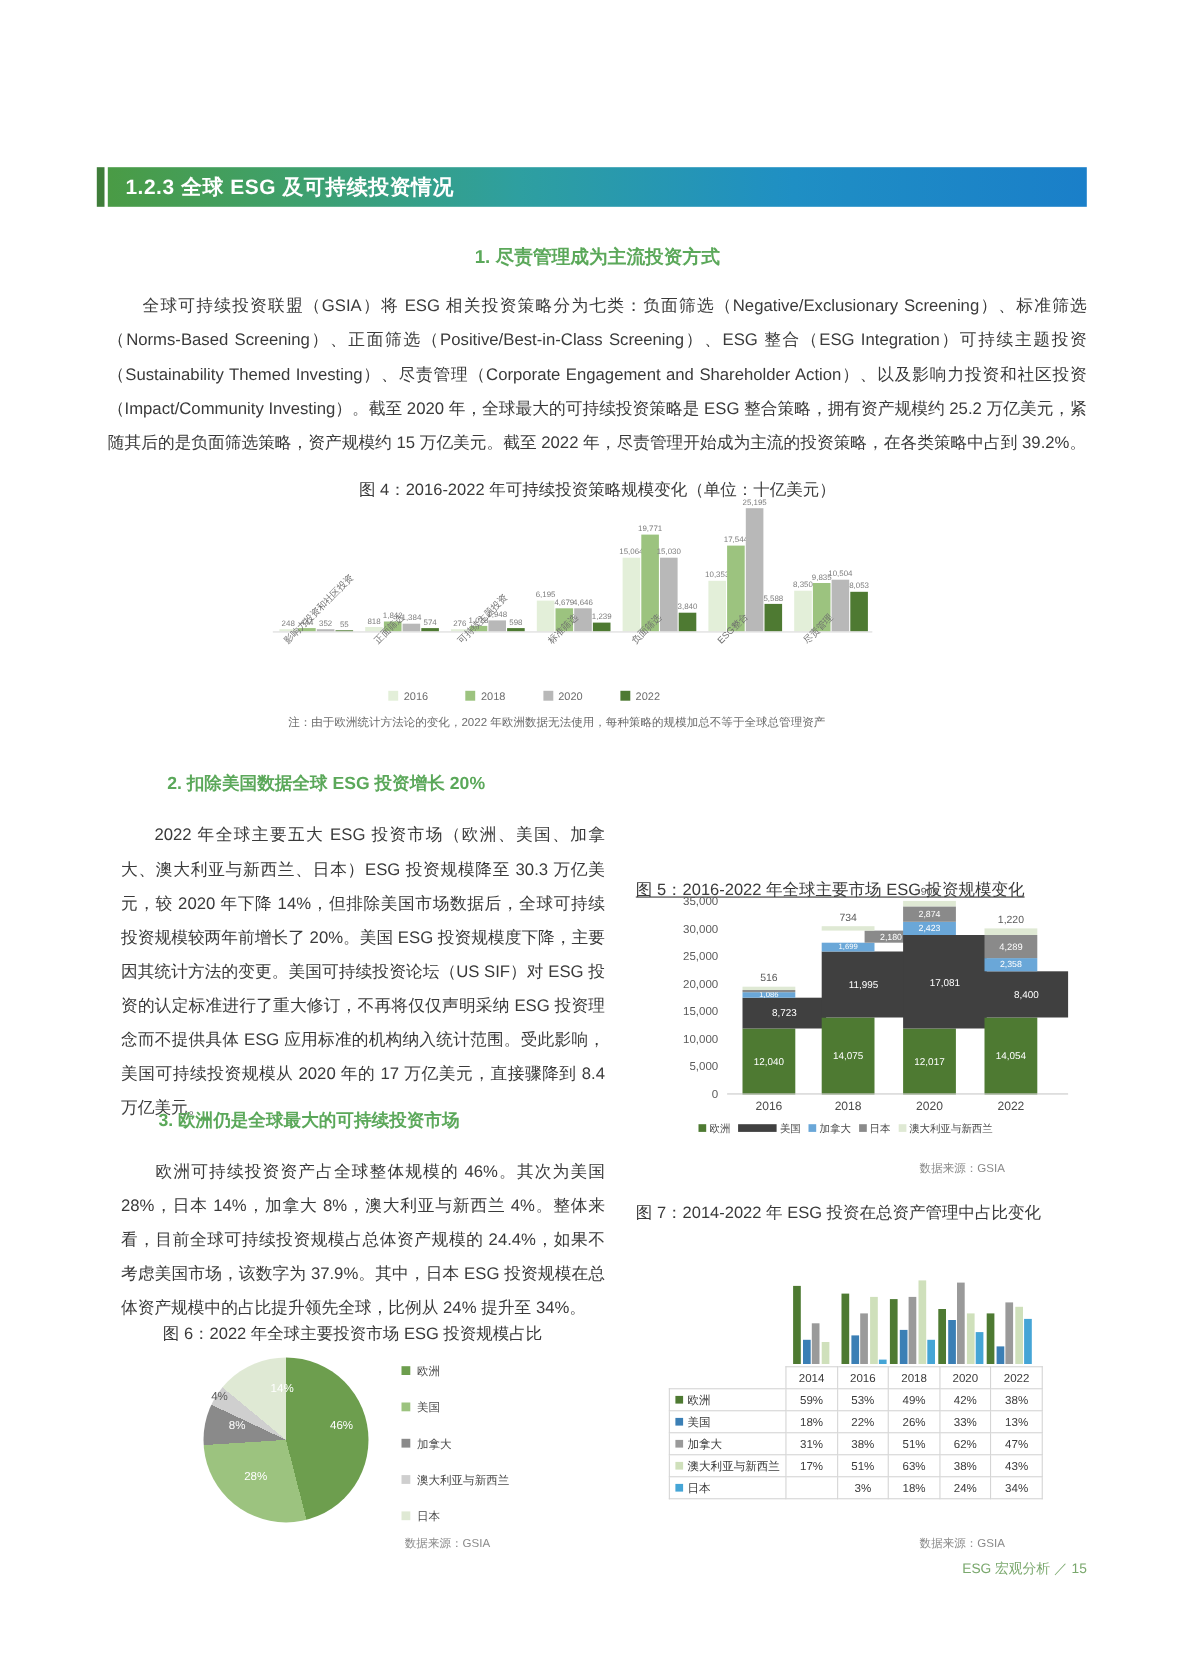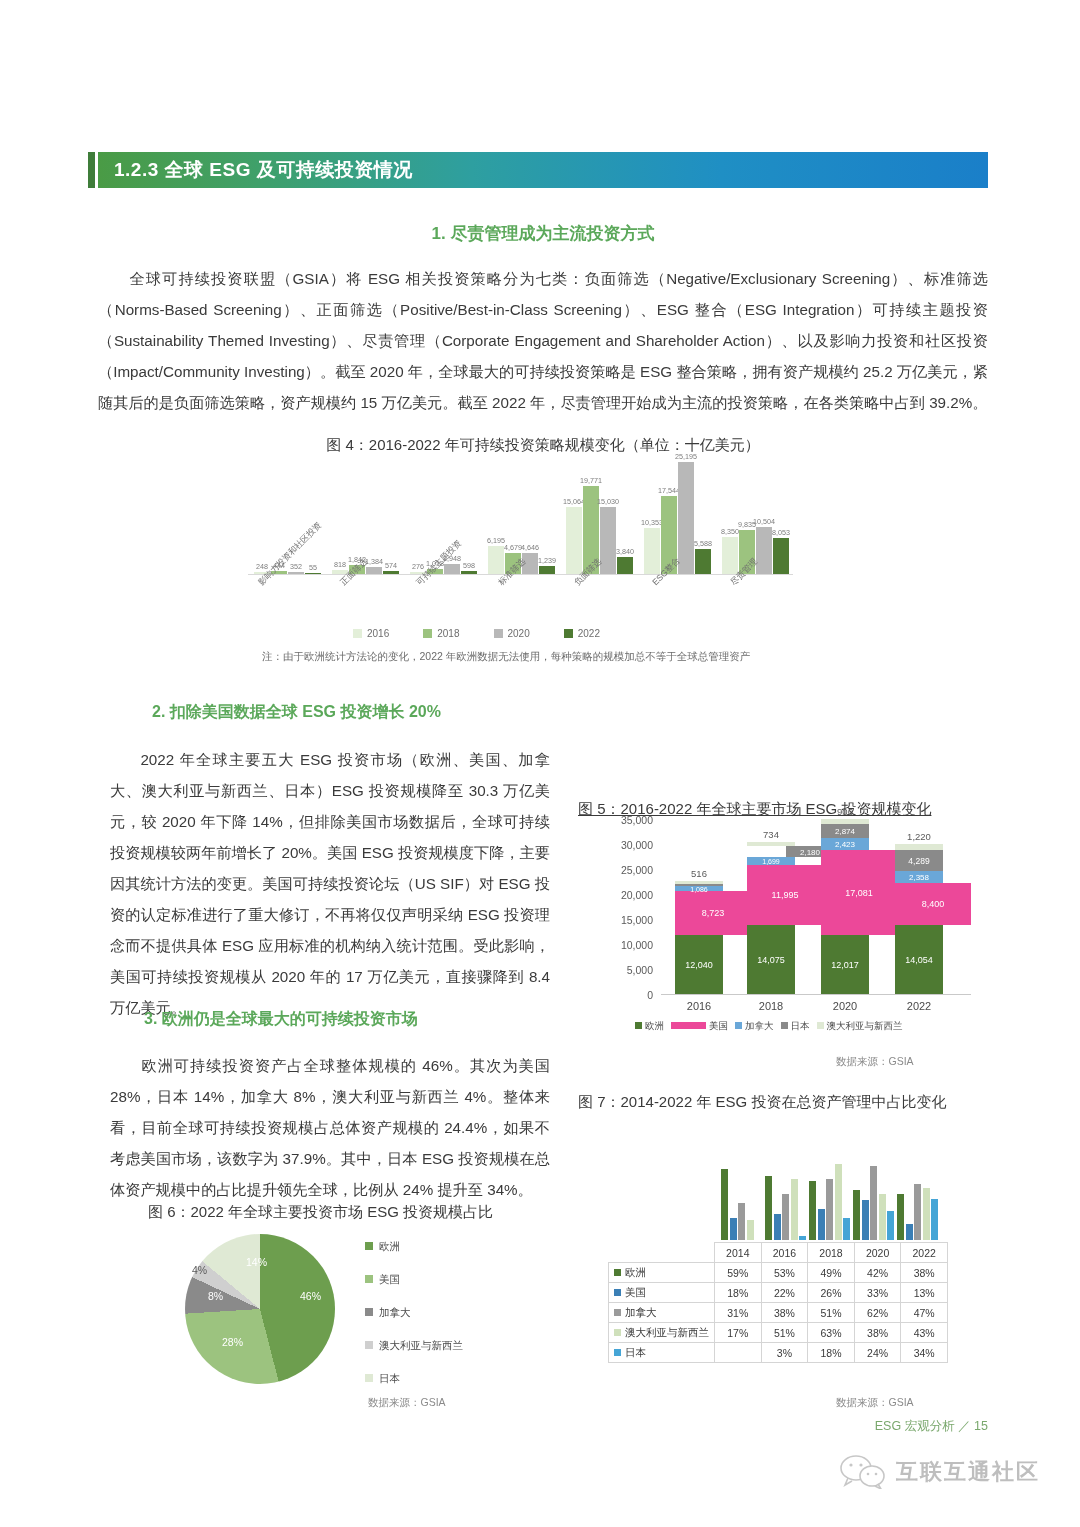--- a/index.html
+++ b/index.html
@@ -78,21 +78,21 @@
   .fig5 .seg{position:relative;width:48px;}
   .fig5 .seg b{
     position:absolute;left:50%;top:50%;transform:translate(-50%,-50%);
     font-size:9px;font-weight:400;color:#ffffff;white-space:nowrap;
   }
   .fig5 .toplbl{
     position:absolute;bottom:100%;left:50%;transform:translateX(-50%);
     font-size:9.5px;color:#5a5a5a;white-space:nowrap;margin-bottom:2px;
   }
   .s-eu{background:#4e7a32;}
-  .s-us{background:#ec4899;padding-left:28px;}
+  .s-us{background:#404040;padding-left:28px;}
   .s-ca{background:#6aa7d8;}
   .s-jp{background:#8a8a8a;}
   .s-anz{background:#dfe9d4;}
   .fig5 .xlabels{position:absolute;left:66px;top:180px;width:310px;height:16px;}
   .fig5 .xlabels span{
     position:absolute;font-size:11px;color:#4a4a4a;transform:translateX(-50%);
   }
   .fig5 .legend{
     position:absolute;left:40px;top:200px;display:flex;gap:7px;align-items:center;
     font-size:9.5px;color:#4a4a4a;white-space:nowrap;
@@ -316,21 +316,21 @@
       <div style="top:150px;">5,000</div>
       <div style="top:175px;">0</div>
     </div>
 
     <div class="plot">
 
       <div class="sbar" style="left:14px;">
         <div class="seg s-eu" style="height:60px;">
             <b>12,040</b>
           </div>
-        <div class="seg s-us" style="height:44px;">
+        <div class="seg s-us" style="height:28px;">
             <b>8,723</b>
           </div>
         <div class="seg s-ca" style="height:5px;">
             <b style="font-size:7px;">1,086</b>
           </div>
         <div class="seg s-jp" style="height:2px;"></div>
         <div class="seg s-anz" style="height:3px;position:relative;">
           <span class="toplbl">516</span>
         </div>
       </div>
@@ -523,27 +523,14 @@
         <td>34%</td>
       </tr>
     </tbody>
       </table>
   </div>
 
   <div class="src" style="left:836px;top:1396px;">数据来源：GSIA</div>
 
   <div class="footer">ESG 宏观分析 ／ 15</div>
 
-  <div class="wm">
-    <svg width="46" height="34" viewBox="0 0 46 34">
-      <ellipse cx="16" cy="13" rx="15" ry="12" fill="none" stroke="#9a9a9a" stroke-width="1.6"></ellipse>
-      <path d="M8 23 L5 30 L12 26" fill="none" stroke="#9a9a9a" stroke-width="1.6"></path>
-      <ellipse cx="32" cy="21" rx="12" ry="10" fill="#ffffff" stroke="#9a9a9a" stroke-width="1.6"></ellipse>
-      <path d="M38 29 L41 34 L35 31" fill="none" stroke="#9a9a9a" stroke-width="1.6"></path>
-      <circle cx="11" cy="10" r="1.6" fill="#9a9a9a"></circle>
-      <circle cx="21" cy="10" r="1.6" fill="#9a9a9a"></circle>
-      <circle cx="28" cy="19" r="1.3" fill="#9a9a9a"></circle>
-      <circle cx="36" cy="19" r="1.3" fill="#9a9a9a"></circle>
-    </svg>
-    <span class="wm-text">互联互通社区</span>
-  </div>
 
 </div>
 
 </body></html>

